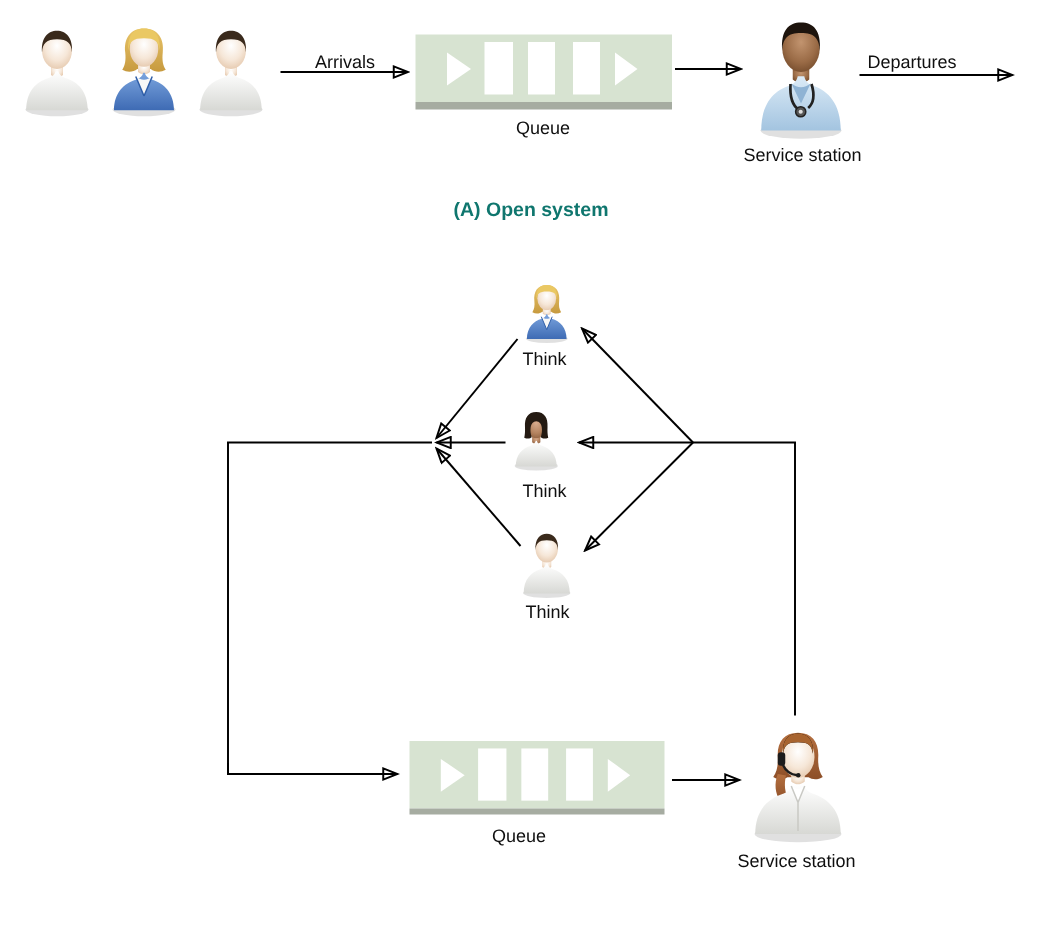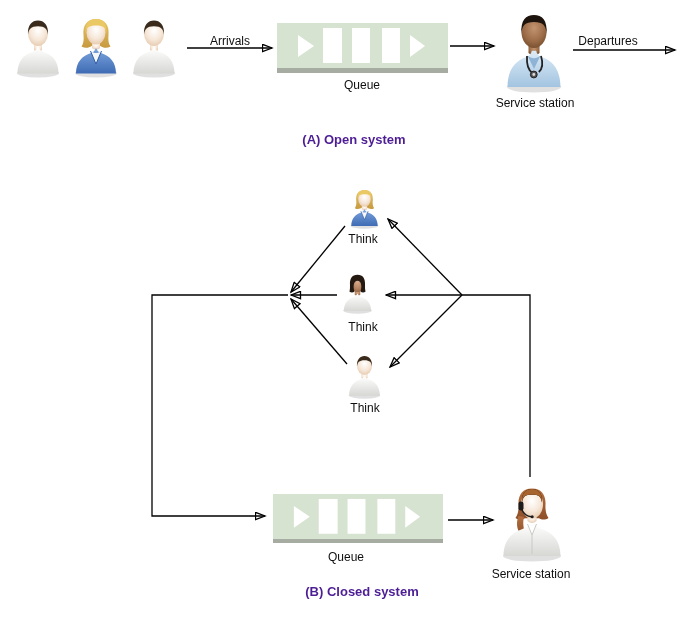--- a/index.html
+++ b/index.html
@@ -4,21 +4,21 @@
 <style>
   html,body{margin:0;padding:0;background:#fff;}
   .canvas{
     position:relative;width:697px;height:617px;background:var(--background,#fff);
     font-family:"Liberation Sans",sans-serif;overflow:hidden;text-align:center;
   }
   .lbl{
     position:absolute;transform:translateX(-50%);font-size:12px;color:#0f0f0f;
     white-space:nowrap;line-height:1.2;
   }
-  .cap{font-weight:bold;font-size:13px;color:#4c1d95;}
+  .cap{font-weight:bold;font-size:13px;color:#0f766e;}
   .icon{position:absolute;}
   .icon svg{display:block;width:100%;height:100%;}
   .queue{position:absolute;display:flex;flex-direction:column;}
   .queue .face{flex:1;background:var(--queue-fill,#d7e3d1);}
   .queue .face svg{display:block;width:100%;height:100%;}
   .queue .base{height:5px;background:var(--queue-base,#a6aca1);}
   .wires{position:absolute;left:0;top:0;width:697px;height:617px;}
   .wires path{stroke:var(--connector,#000);stroke-width:1.3;fill:none;}
 </style>
 </head>
@@ -221,15 +221,14 @@
   </div>
   <div class="lbl" style="left:346px;top:550px">Queue</div>
 
   <div class="icon" style="left:498px;top:486px;width:68px;height:76px">
     <svg viewBox="0 0 68 76">
         <use href="#sym-operator"></use>
       </svg>
   </div>
   <div class="lbl" style="left:531px;top:567px">Service station</div>
 
-  <div class="lbl cap" style="left:362px;top:584px">(B) Closed system</div>
 
 </div>
 
 </body></html>

